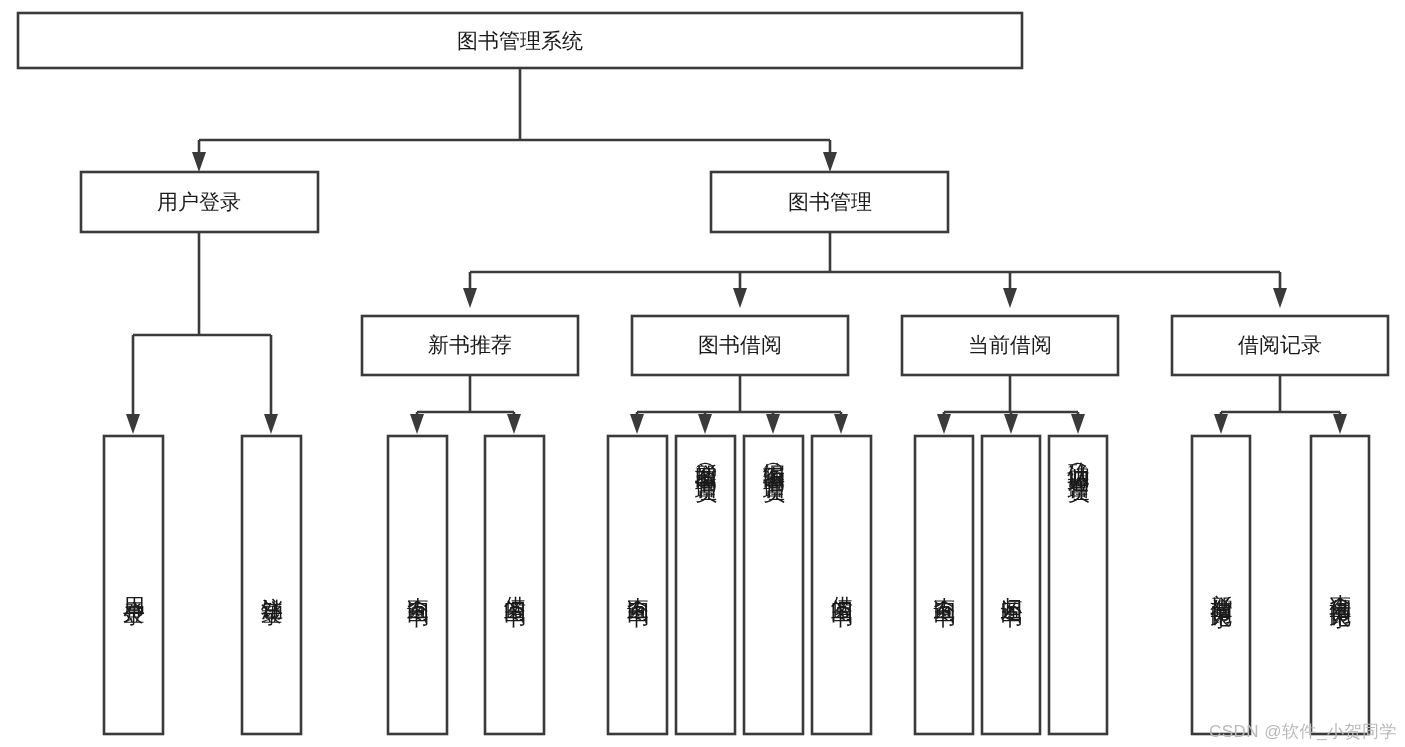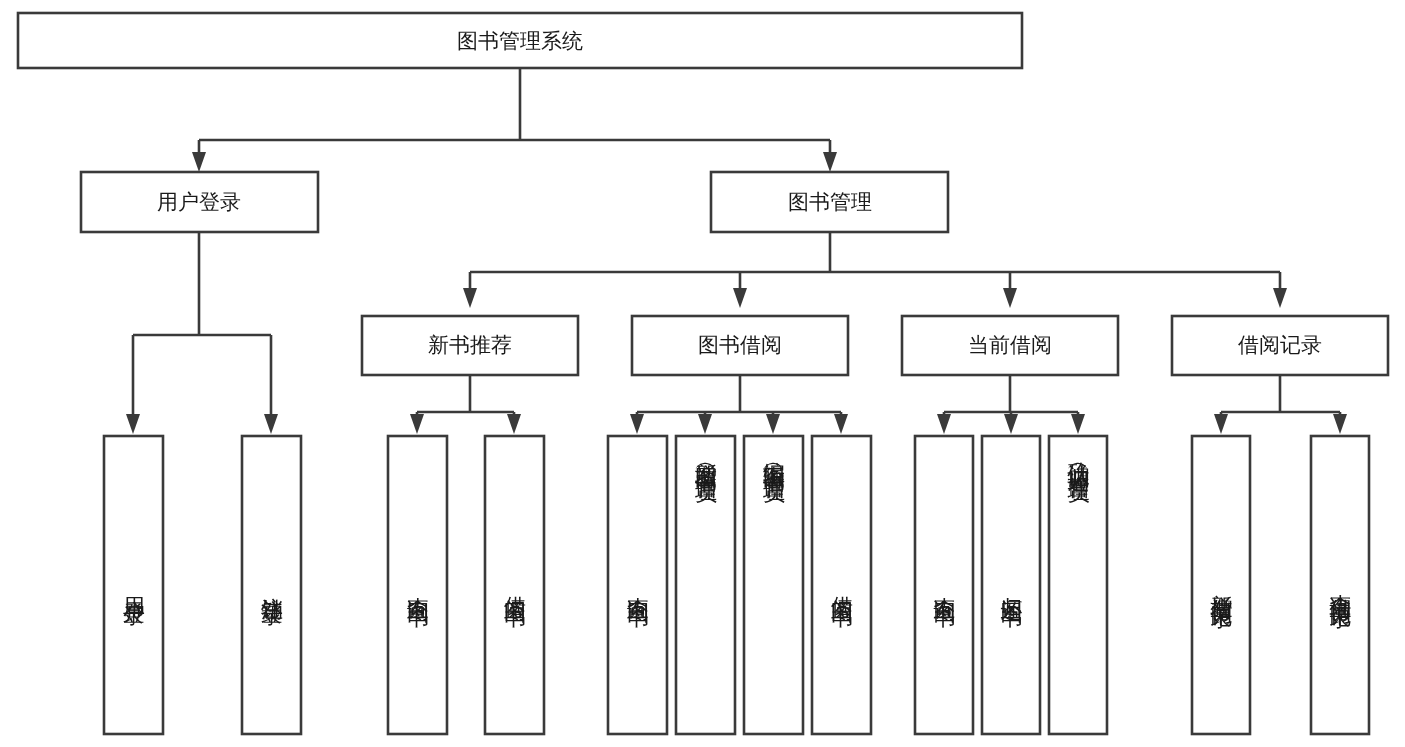--- a/index.html
+++ b/index.html
@@ -239,13 +239,14 @@
     <span class="leaf-label">确认归还（管理员）</span>
   </div>
 
   <div class="leaf-label-wrap" style="left:1192px; top:436px; width:58px; height:298px;">
     <span class="leaf-label">新增借阅记录</span>
   </div>
   <div class="leaf-label-wrap" style="left:1311px; top:436px; width:58px; height:298px;">
     <span class="leaf-label">查询借阅记录</span>
   </div>
 
+  <div class="watermark">CSDN @软件_小贺同学</div>
 </div>
 
 </body></html>

